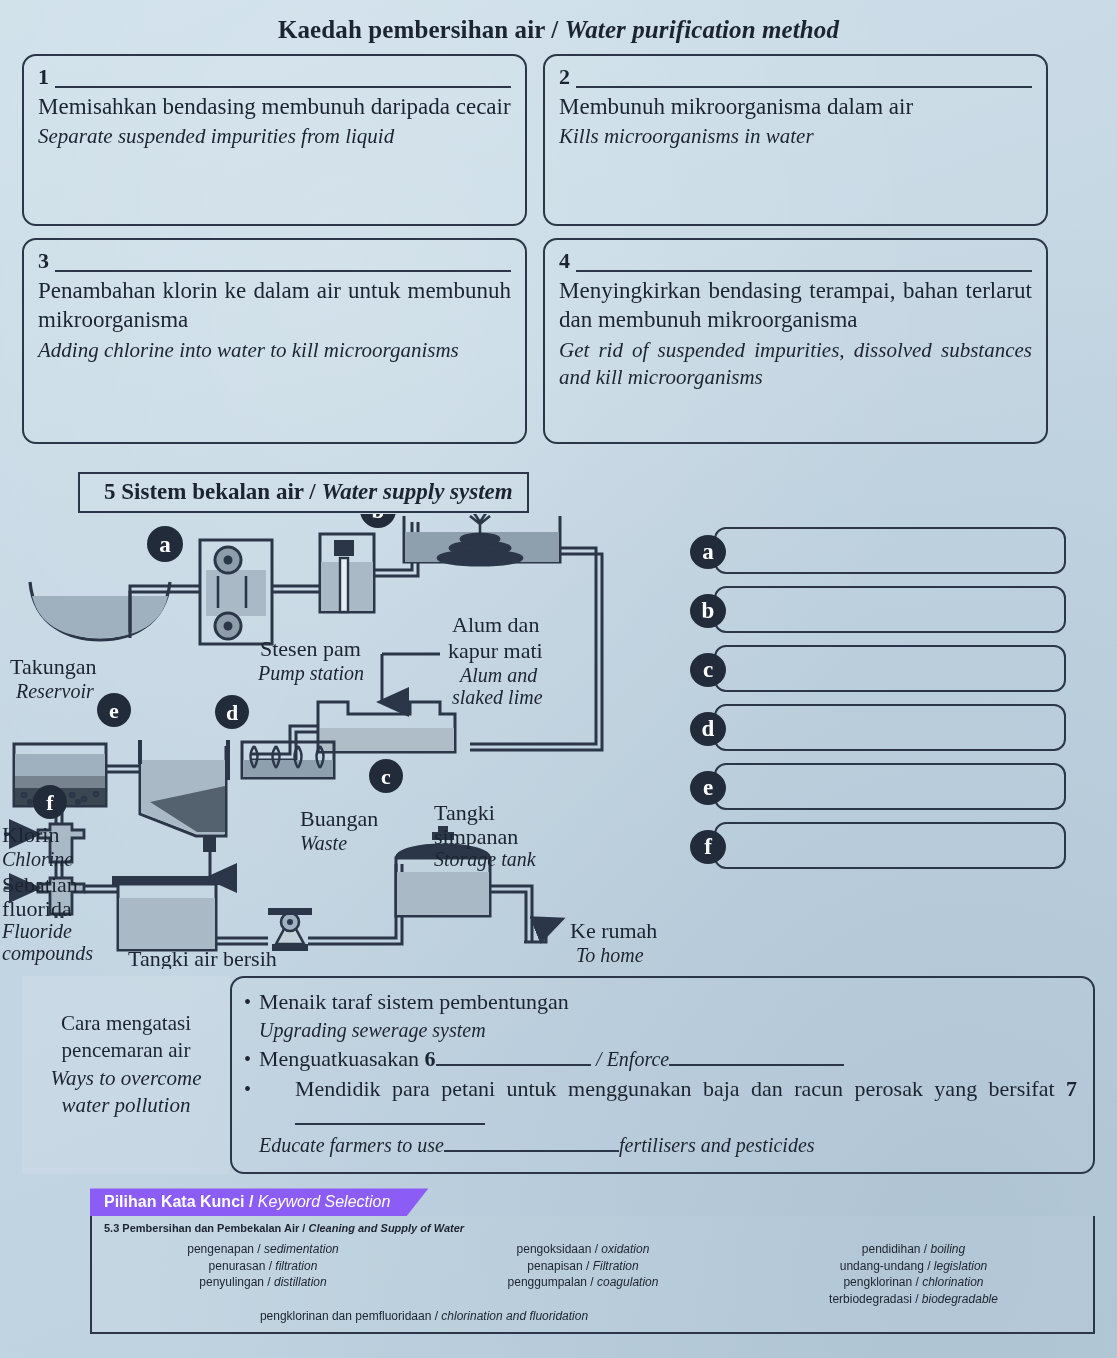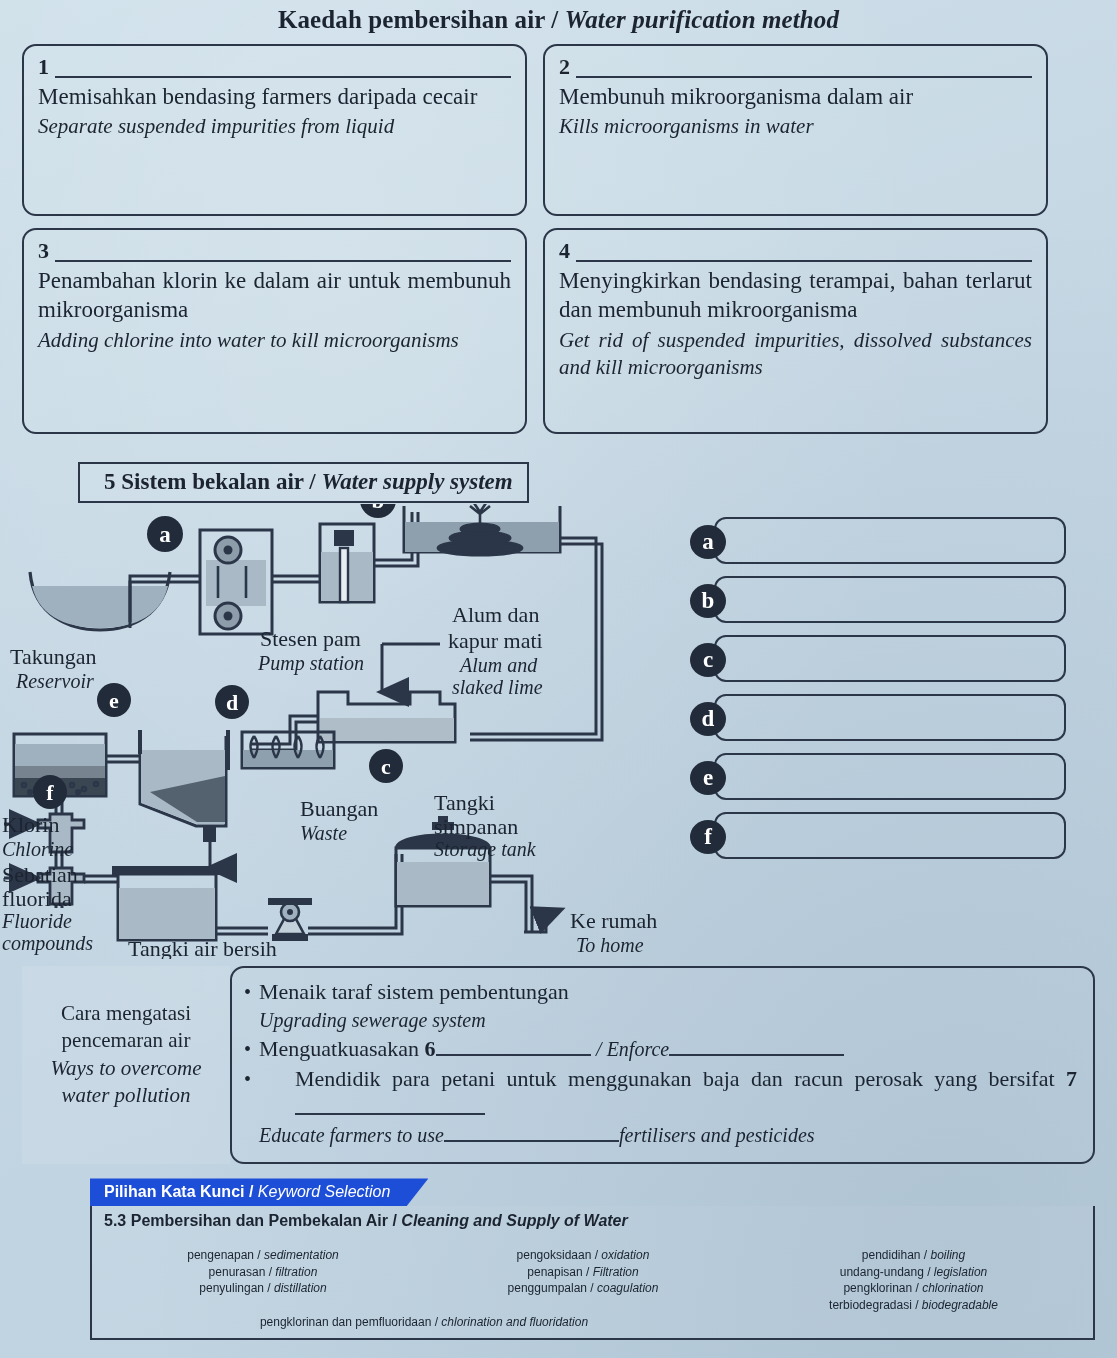--- a/index.html
+++ b/index.html
@@ -22,21 +22,21 @@
     pointer-events:none;
   }
   .content { position:relative; z-index:2; }
 
   
   .page-title {
     text-align:center;
     font-weight:bold;
     font-size:25px;
     letter-spacing:0.1px;
-    padding: 6px 0 10px 0;
+    padding: 16px 0 10px 0;
   }
   .page-title .en { font-style: italic; }
 
   
   .method-grid {
     display:grid;
     grid-template-columns: 505px 505px;
     gap: 12px 16px;
     padding: 0 22px;
   }
@@ -128,39 +128,39 @@
   .b-en { font-size: 20px; font-style: italic; line-height: 1.3; }
   .blank-sm { display:inline-block; width: 155px; border-bottom: 2px solid #2b3648; }
   .blank-md { display:inline-block; width: 175px; border-bottom: 2px solid #2b3648; }
   .blank-lg { display:inline-block; width: 190px; border-bottom: 2px solid #2b3648; }
   .num-bold { font-weight:bold; }
 
   
   .kw-wrap { margin: 14px 22px 0 90px; position:relative; }
   .kw-header {
     display:inline-block;
-    background: #1d4ed8;
+    background: #8b5cf6;
     color:#ffffff;
     font-family:"Liberation Sans", sans-serif;
     font-size: 16px;
     font-weight: bold;
     padding: 5px 38px 5px 14px;
     position:relative;
     clip-path: polygon(0 0, 100% 0, calc(100% - 22px) 100%, 0 100%);
   }
   .kw-header .en { font-style: italic; font-weight: normal; }
   .kw-body {
     border: 2px solid #2b3648;
     border-top: none;
     padding: 6px 10px 8px 12px;
     font-family:"Liberation Sans", sans-serif;
     background: rgba(255,255,255,0.05);
   }
   .kw-title {
-    font-weight: bold; font-size: 16px; margin-bottom: 17px;
+    font-weight: bold; font-size: 11px; margin-bottom: 7px;
   }
   .kw-title .en { font-style: italic; }
   .kw-cols {
     display:grid;
     grid-template-columns: 318px 322px 1fr;
     font-size: 12px;
     line-height: 1.38;
     text-align: center;
   }
   .kw-item .en { font-style: italic; }
@@ -179,21 +179,21 @@
     <span class="en">Water purification method</span>
   </div>
 
   <div class="method-grid">
 
     <div class="method-box">
       <div class="mb-numline">
         <span class="mb-num">1</span>
         <span class="mb-rule"></span>
       </div>
-      <div class="mb-ms">Memisahkan bendasing farmers daripada cecair</div>
+      <div class="mb-ms">Memisahkan bendasing membunuh daripada cecair</div>
       <div class="mb-en">Separate suspended impurities from liquid</div>
     </div>
 
     <div class="method-box">
       <div class="mb-numline">
         <span class="mb-num">2</span>
         <span class="mb-rule"></span>
       </div>
       <div class="mb-ms">Membunuh mikroorganisma dalam air</div>
       <div class="mb-en">Kills microorganisms in water</div>

